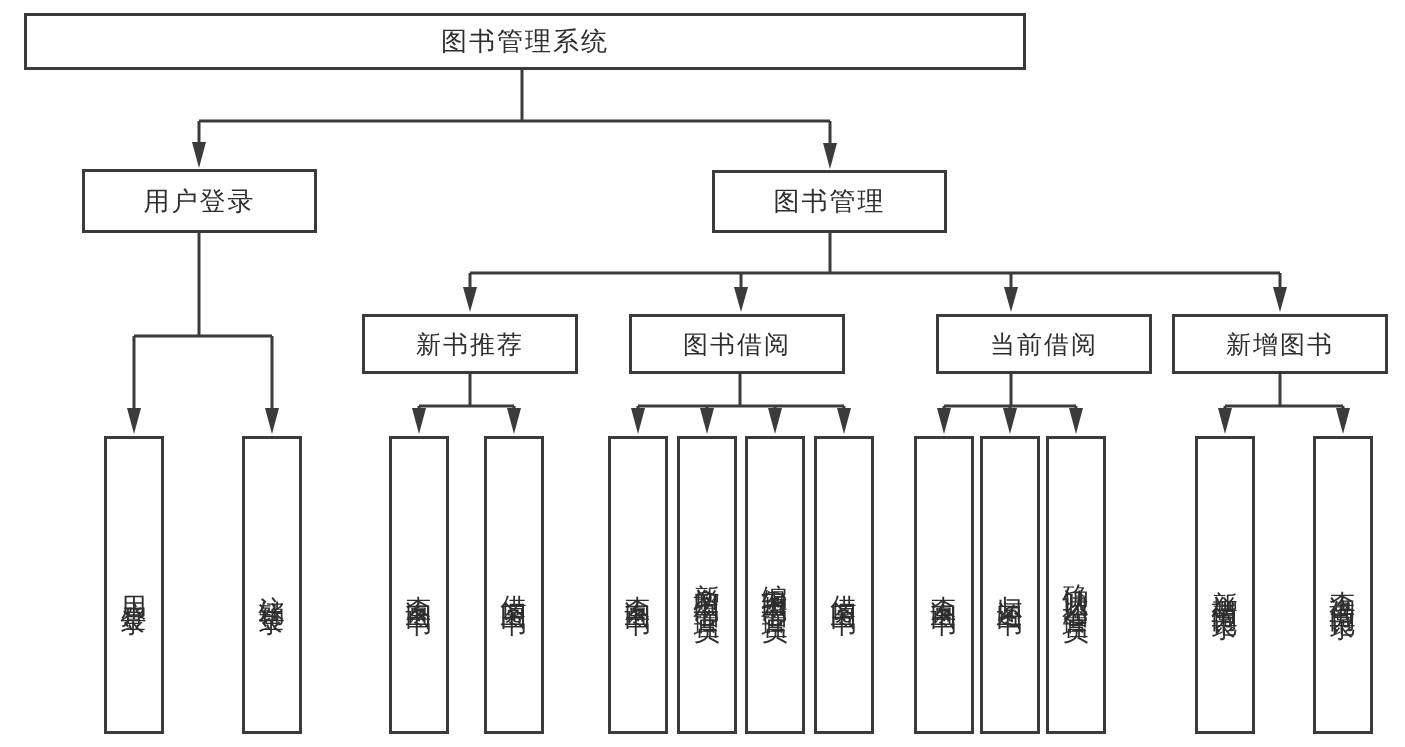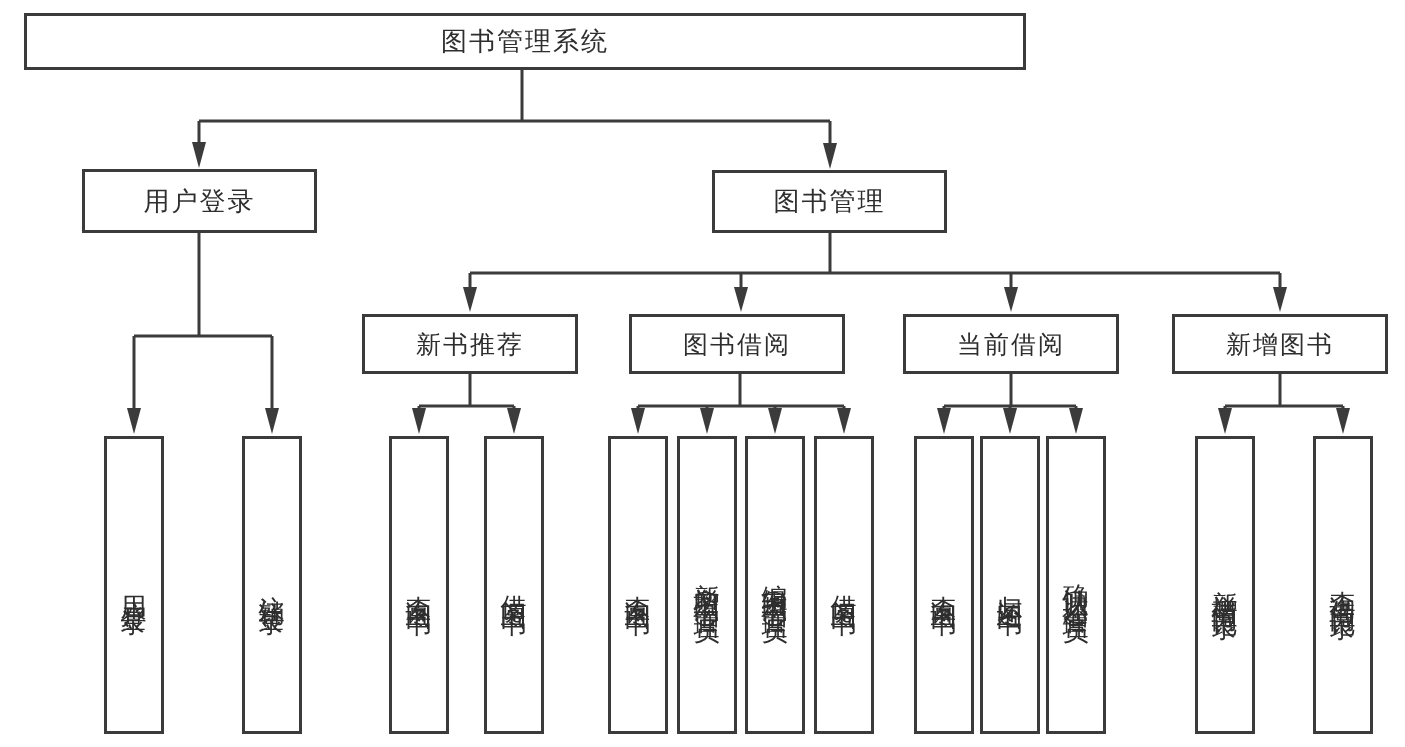--- a/index.html
+++ b/index.html
@@ -128,21 +128,21 @@
     <polygon points="1336,408 1350,408 1343,434"></polygon>
   </svg>
 
   <div class="box root-box">图书管理系统</div>
 
   <div class="box l2-box" style="left:82px;top:169px;">用户登录</div>
   <div class="box l2-box" style="left:712px;top:170px;height:63px;">图书管理</div>
 
   <div class="box l3-box" style="left:362px;">新书推荐</div>
   <div class="box l3-box" style="left:609px;margin-left:20px;">图书借阅</div>
-  <div class="box l3-box" style="left:903px;text-align:right;">当前借阅</div>
+  <div class="box l3-box" style="left:936px;text-align:right;">当前借阅</div>
   <div class="box l3-box" style="left:1172px;">新增图书</div>
 
   <div class="box leaf" style="left:104px;">
     <span class="vtext">用户登录</span>
   </div>
   <div class="box leaf" style="left:242px;">
     <span class="vtext">注销登录</span>
   </div>
 
   <div class="box leaf" style="left:389px;">

